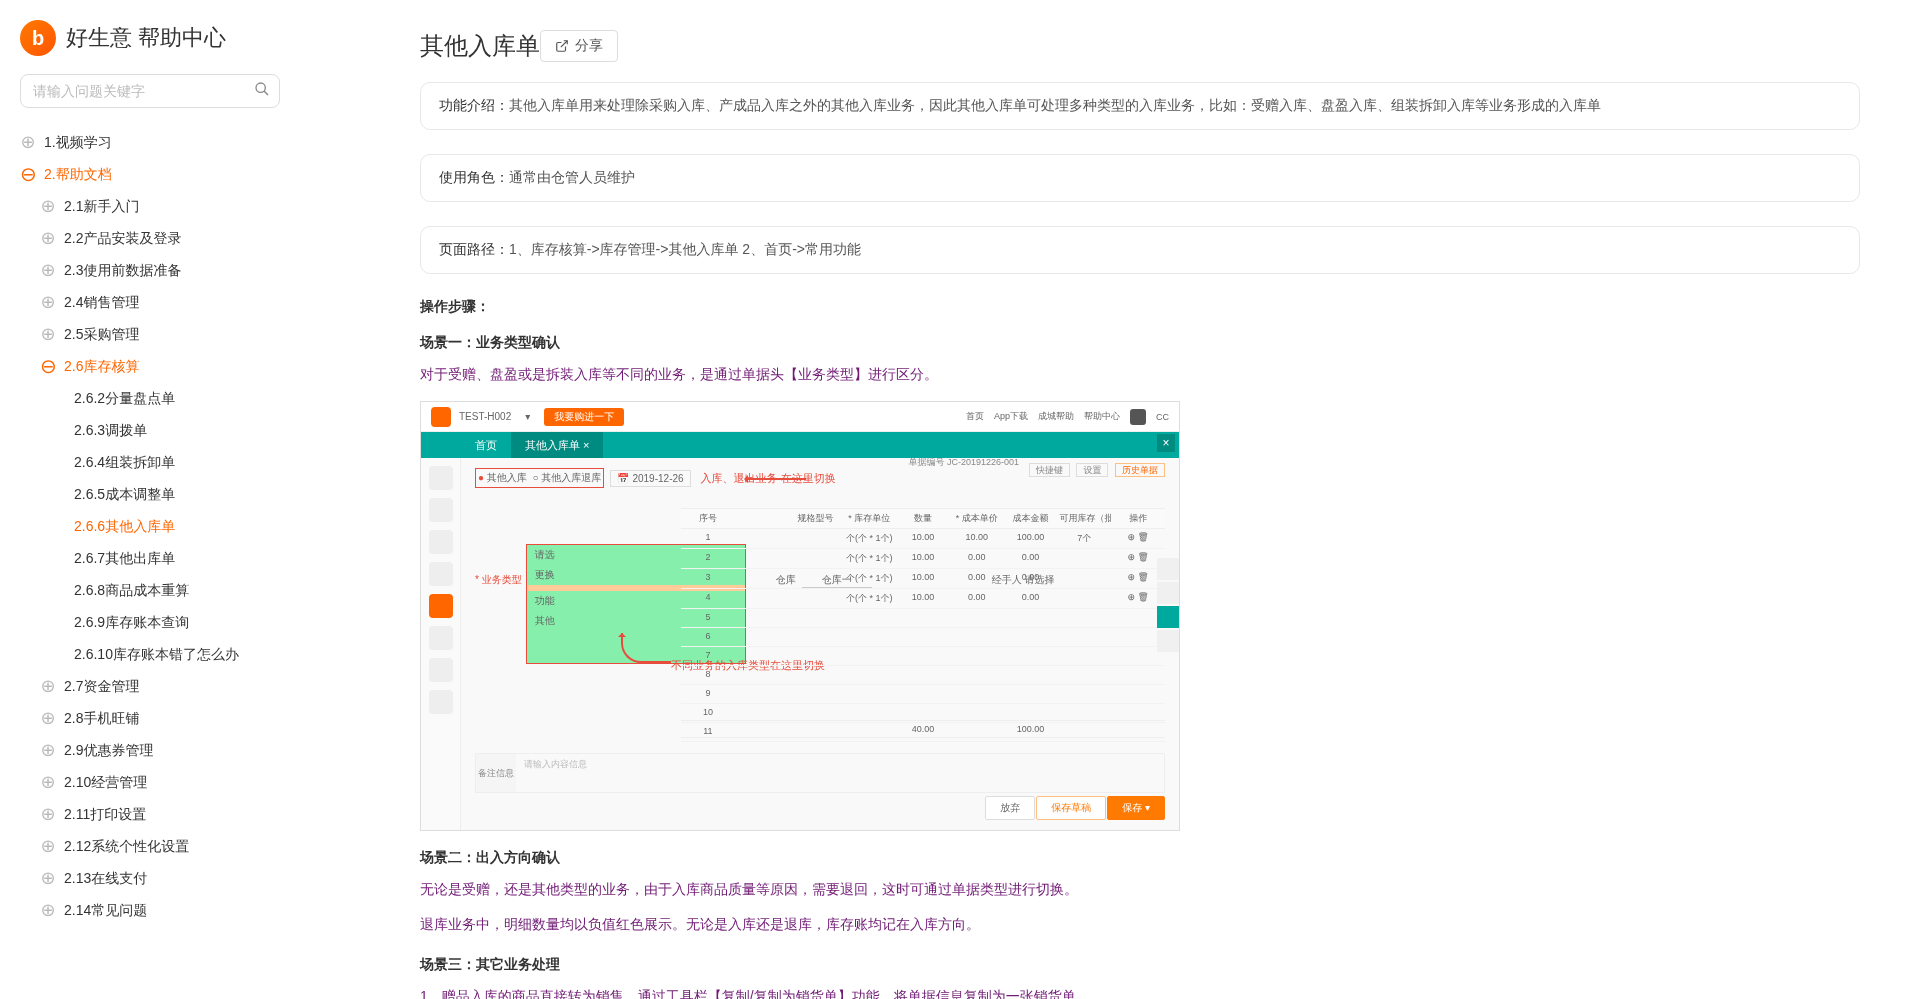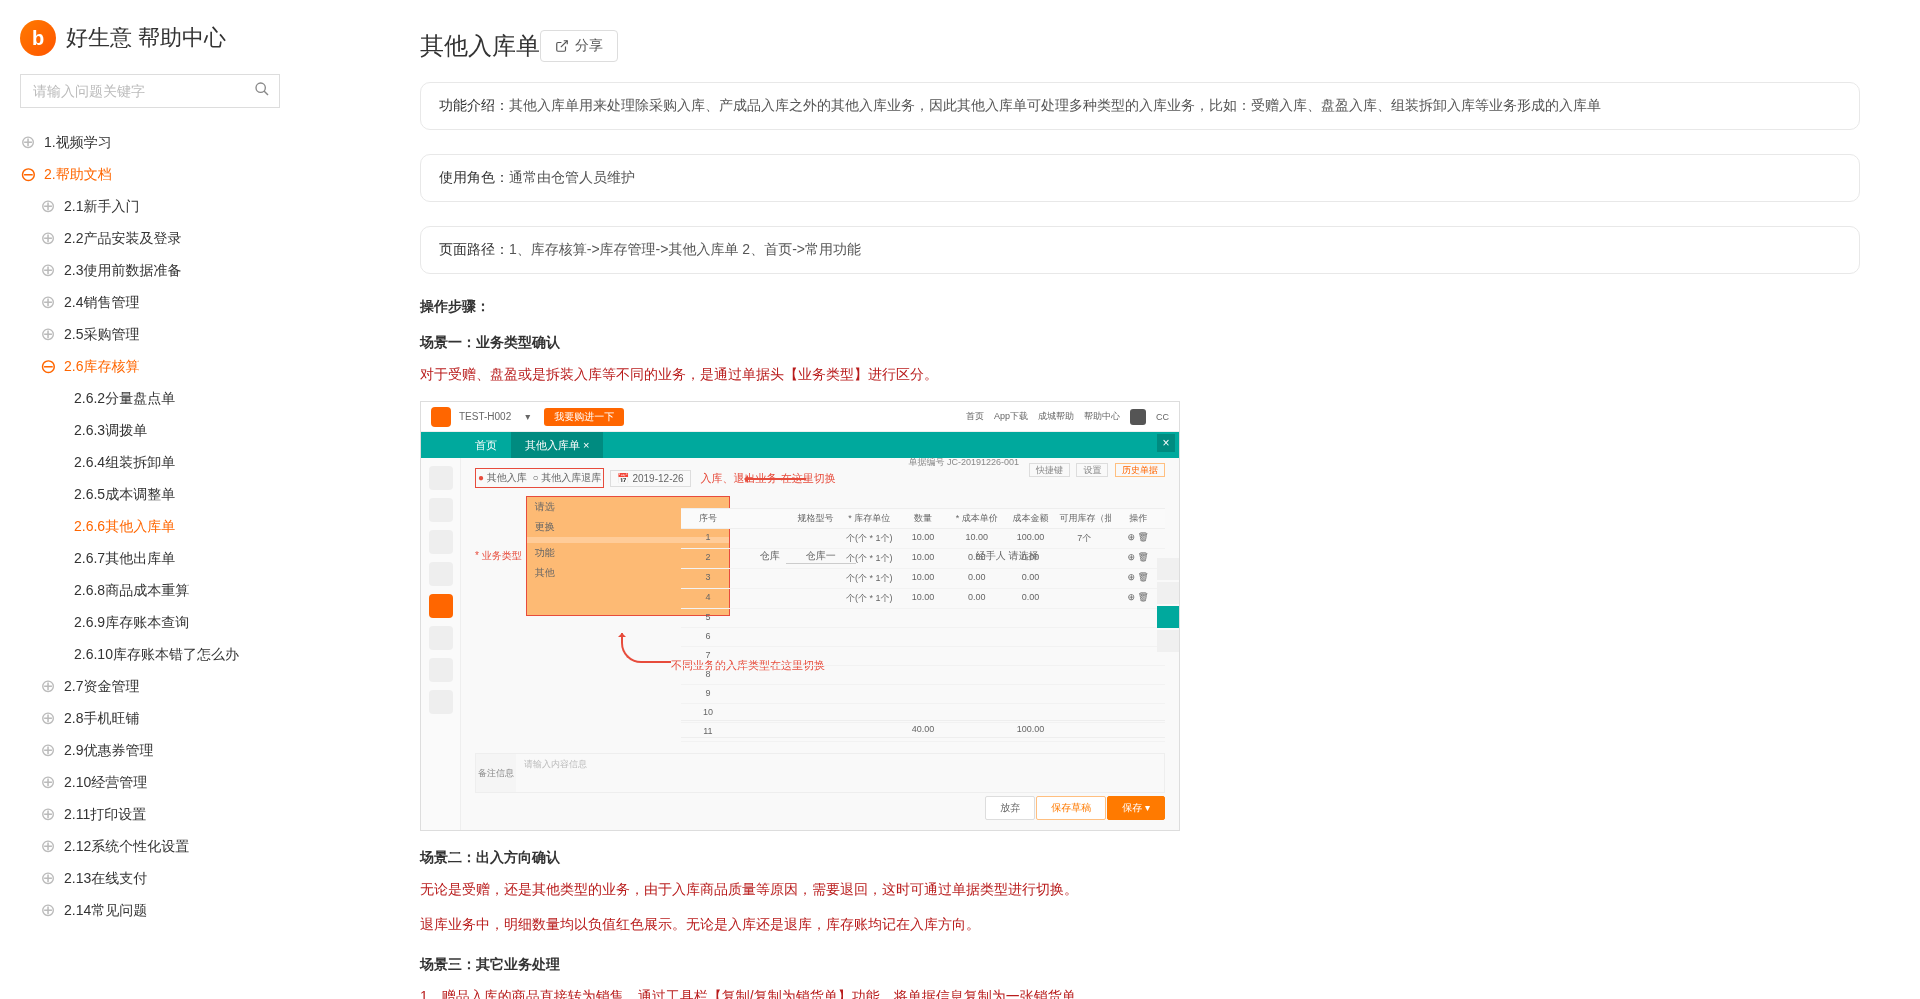--- a/index.html
+++ b/index.html
@@ -3,61 +3,61 @@
 <meta charset="utf-8">
 <style>
 * { margin: 0; padding: 0; box-sizing: border-box; }
 body { font-family: "Microsoft YaHei", Arial, sans-serif; font-size: 14px; color: #333; background: #fff; }
 .container { display: flex; width: 1920px; min-height: 999px; }
 .sidebar { width: 300px; padding: 20px 20px 0 20px; }
 .logo-row { display: flex; align-items: center; margin-bottom: 18px; }
 .logo-icon { width: 36px; height: 36px; border-radius: 50%; background: linear-gradient(135deg,#ff7a00,#ff5500); display: flex; align-items: center; justify-content: center; color: #fff; font-weight: bold; font-size: 20px; margin-right: 10px; }
 .logo-text { font-size: 22px; font-weight: 500; color: #333; }
 .search-wrap { position: relative; margin-bottom: 18px; }
-.search-input { width: 100%; height: 34px; border: 1px solid #ddd; border-radius: 0; padding: 0 36px 0 12px; font-size: 14px; outline: none; }
+.search-input { width: 100%; height: 34px; border: 1px solid #ddd; border-radius: 8px; padding: 0 36px 0 12px; font-size: 14px; outline: none; }
 .search-input::placeholder { color: #bbb; }
 .search-icon { position: absolute; right: 10px; top: 50%; transform: translateY(-50%); color: #888; font-size: 16px; pointer-events: none; }
 .nav { list-style: none; }
 .nav li { line-height: 32px; }
 .nav .lvl1 { padding-left: 0; }
 .nav .lvl2 { padding-left: 20px; }
 .nav .lvl3 { padding-left: 54px; }
 .nav a { text-decoration: none; color: #333; display: flex; align-items: center; }
 .nav a.active { color: #ff6600; }
 .nav .plus { color: #bbb; font-size: 18px; margin-right: 8px; line-height: 1; width: 16px; display: inline-block; text-align: center; }
 .nav .minus { color: #ff6600; font-size: 20px; margin-right: 8px; line-height: 1; width: 16px; display: inline-block; text-align: center; }
 .main { flex: 1; padding: 30px 60px 30px 120px; }
 .title-row { display: flex; justify-content: flex-start; align-items: center; margin-bottom: 20px; }
 .page-title { font-size: 24px; font-weight: 500; }
 .share-btn { border: 1px solid #ddd; border-radius: 4px; padding: 6px 14px; background: #fff; display: flex; align-items: center; font-size: 14px; color: #555; cursor: pointer; }
 .share-btn svg { margin-right: 6px; }
 .info-box { border: 1px solid #e8e8e8; border-radius: 10px; padding: 14px 18px; margin-bottom: 24px; background: #fff; font-size: 14px; color: #555; }
 .info-label { color: #333; }
 .section-title { font-weight: 600; margin: 18px 0 10px; font-size: 14px; }
-.para { margin: 10px 0; line-height: 1.8; color: #b91c1c; }
+.para { margin: 10px 0; line-height: 1.8; color: #701a75; }
 .screenshot { width: 760px; height: 430px; border: 1px solid #ddd; margin: 14px 0; background: #f9f9f9; position: relative; overflow: hidden; }
 
 .ss-topbar { height: 30px; background: #fff; border-bottom: 1px solid #eee; display: flex; align-items: center; padding: 0 10px; font-size: 10px; color: #666; }
 .ss-logo { width: 20px; height: 20px; border-radius: 4px; background: #ff6600; margin-right: 8px; }
 .ss-topbar .spacer { flex: 1; }
 .ss-topbar .orange-btn { background: #ff6600; color: #fff; padding: 2px 10px; border-radius: 3px; font-size: 10px; }
 .ss-tabs { height: 26px; background: #00a99d; display: flex; align-items: center; padding-left: 40px; font-size: 11px; color: #fff; }
 .ss-tabs .tab { padding: 0 14px; height: 100%; display: flex; align-items: center; }
 .ss-tabs .tab.dark { background: #008b80; }
 .ss-left { position: absolute; left: 0; top: 56px; bottom: 0; width: 40px; background: #fafafa; border-right: 1px solid #eee; }
 .ss-left .m { width: 24px; height: 24px; margin: 8px auto; border-radius: 4px; background: #eee; }
 .ss-left .m.act { background: #ff6600; }
 .ss-body { position: absolute; left: 40px; right: 0; top: 56px; bottom: 0; padding: 10px 14px; font-size: 10px; color: #666; }
 .ss-row1 { display: flex; align-items: center; margin-bottom: 8px; }
 .ss-redbox { border: 1px solid #e74c3c; padding: 2px 2px; margin-right: 6px; font-size: 10px; }
 .ss-redbox .rd { color: #e74c3c; }
 .ss-date { border: 1px solid #ddd; padding: 2px 6px; font-size: 10px; }
 .ss-anno1 { color: #e74c3c; margin-left: 10px; font-size: 11px; }
 .ss-row2 { display: flex; align-items: center; margin-bottom: 6px; }
-.ss-bigred { border: 1px solid #e74c3c; width: 204px; height: 120px; position: relative; background: #fdba74; }
+.ss-bigred { border: 1px solid #e74c3c; width: 220px; height: 120px; position: relative; background: #86efac; margin-top: 48px; }
 .ss-bigred .opt { padding: 3px 8px; font-size: 10px; }
 .ss-bigred .opt.hl { background: #ffcc99; }
 .ss-arrow1 { position: absolute; left: 285px; top: 20px; width: 60px; height: 2px; background: #e74c3c; }
 .ss-arrow1::before { content: ''; position: absolute; left: -6px; top: -3px; border: 4px solid transparent; border-right-color: #e74c3c; }
 .ss-anno2 { position: absolute; left: 210px; top: 200px; color: #e74c3c; font-size: 11px; }
 .ss-arrow2 { position: absolute; left: 160px; top: 175px; width: 50px; height: 30px; border-left: 2px solid #e74c3c; border-bottom: 2px solid #e74c3c; border-bottom-left-radius: 20px; }
 .ss-arrow2::before { content: ''; position: absolute; left: -5px; top: -4px; border: 4px solid transparent; border-bottom-color: #e74c3c; }
 .ss-table { position: absolute; left: 220px; right: 14px; top: 50px; }
 .ss-th { display: flex; border-top: 1px solid #eee; border-bottom: 1px solid #eee; background: #fafafa; font-size: 9px; }
 .ss-th div, .ss-tr div { flex: 1; padding: 3px 2px; text-align: center; white-space: nowrap; overflow: hidden; }

